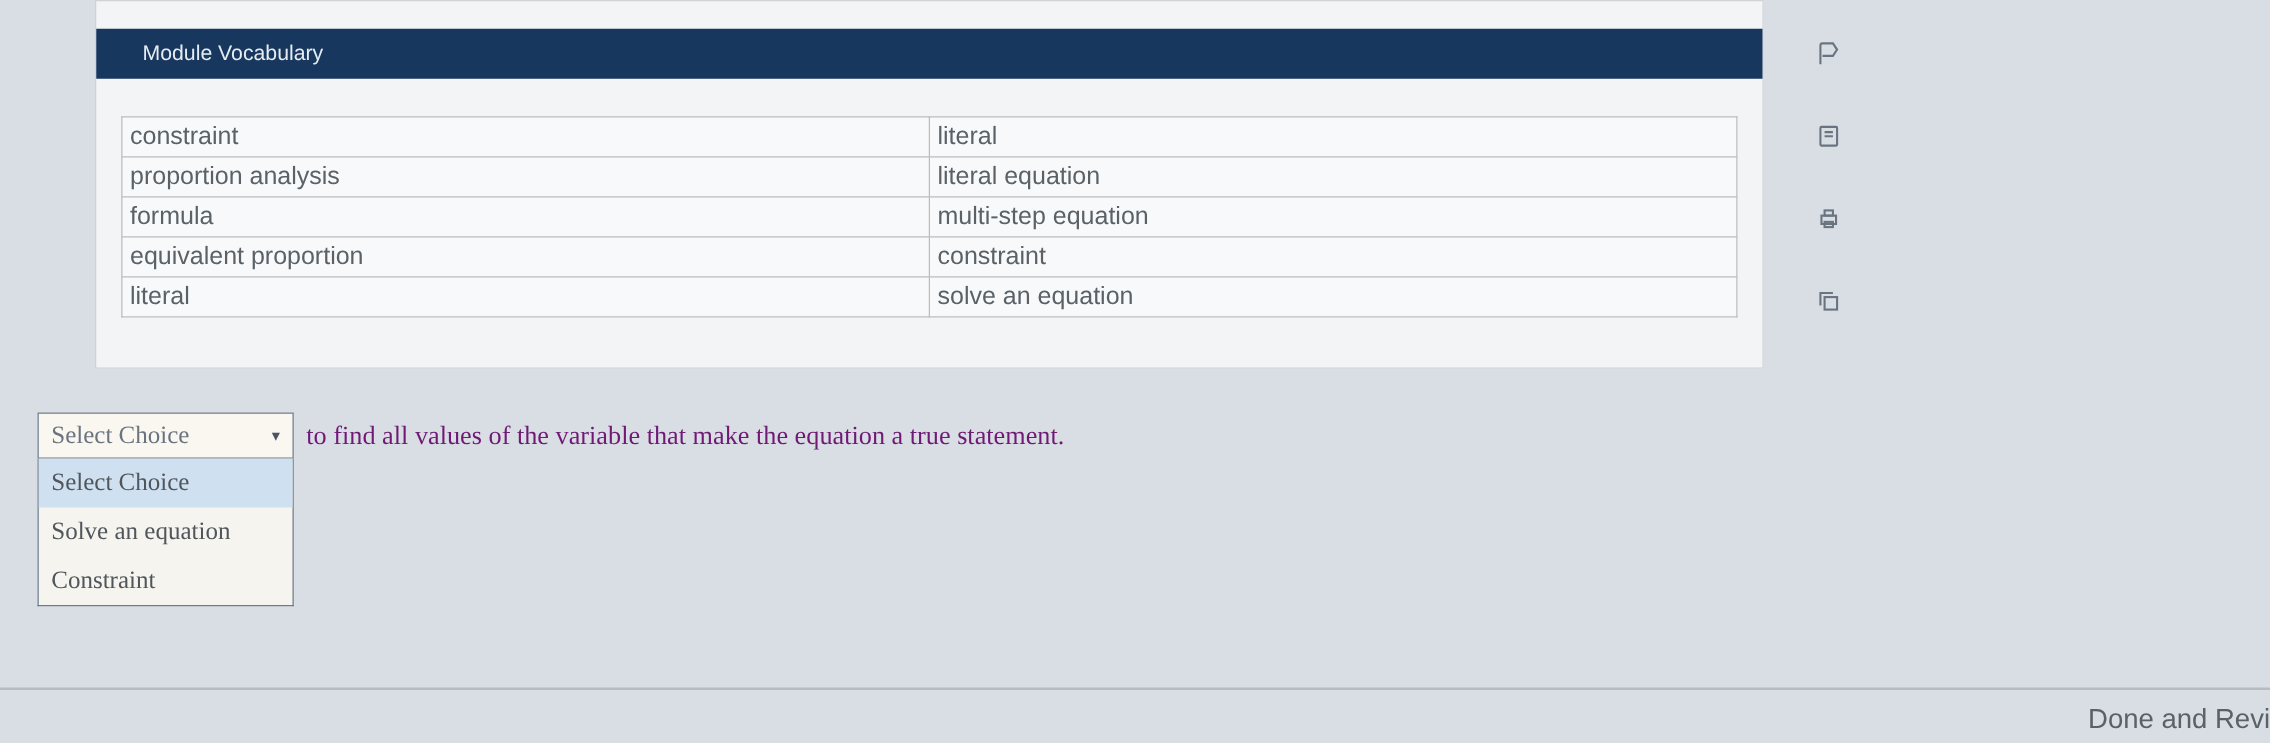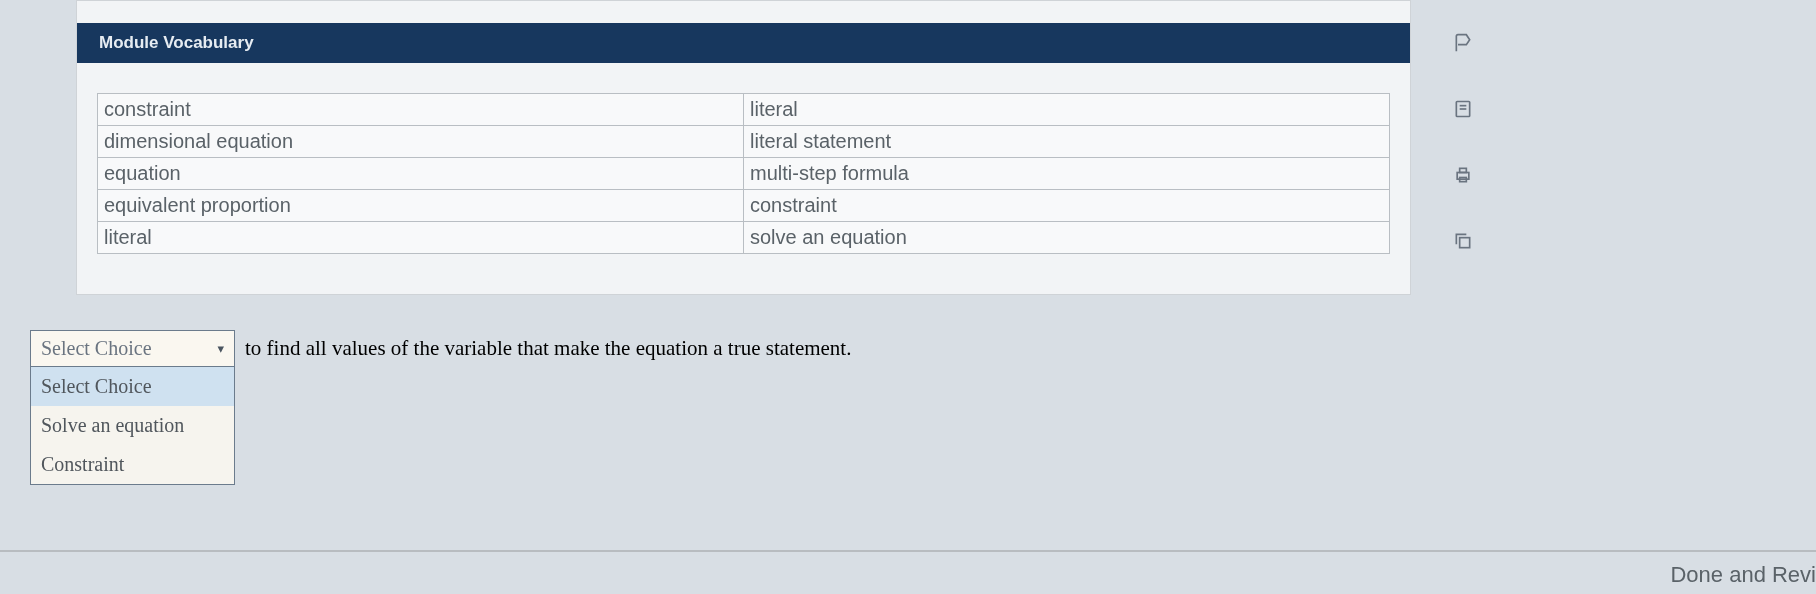--- a/index.html
+++ b/index.html
@@ -16,23 +16,23 @@
     left: 76px;
     top: 0;
     width: 1335px;
     background: #f2f4f6;
     border: 1px solid #cfd3d7;
     padding-bottom: 40px;
   }
   .vocab-header {
     background: #17375e;
     color: #e6ecf2;
-    padding: 10px 22px;
+    padding: 10px 37px;
     font-size: 17px;
-    font-weight: 700;
+    font-weight: 400;
     margin: 22px 0 30px 0;
   }
   .vocab-table {
     width: calc(100% - 40px);
     margin: 0 20px;
     border-collapse: collapse;
   }
   .vocab-table td {
     border: 1px solid #b9bec3;
     padding: 4px 6px;
@@ -65,21 +65,21 @@
     justify-content: space-between;
     align-items: center;
   }
   .chevron {
     font-size: 13px;
     color: #4a5560;
   }
   .question-text {
     font-family: Georgia, 'Times New Roman', serif;
     font-size: 21px;
-    color: #000000;
+    color: #701a75;
     margin-left: 10px;
   }
   .dropdown-list {
     position: absolute;
     left: 30px;
     top: 367px;
     width: 205px;
     border: 1px solid #6b7b8c;
     border-top: none;
     background: #f6f4ee;
@@ -135,26 +135,26 @@
 
 <div class="content-card">
   <div class="vocab-header">Module Vocabulary</div>
   <table class="vocab-table">
     <tbody>
         <tr>
       <td>constraint</td>
       <td>literal</td>
     </tr>
     <tr>
-      <td>dimensional equation</td>
-      <td>literal statement</td>
-    </tr>
-    <tr>
-      <td>equation</td>
-      <td>multi-step formula</td>
+      <td>proportion analysis</td>
+      <td>literal equation</td>
+    </tr>
+    <tr>
+      <td>formula</td>
+      <td>multi-step equation</td>
     </tr>
     <tr>
       <td>equivalent proportion</td>
       <td>constraint</td>
     </tr>
     <tr>
       <td>literal</td>
       <td>solve an equation</td>
     </tr>
   </tbody>

